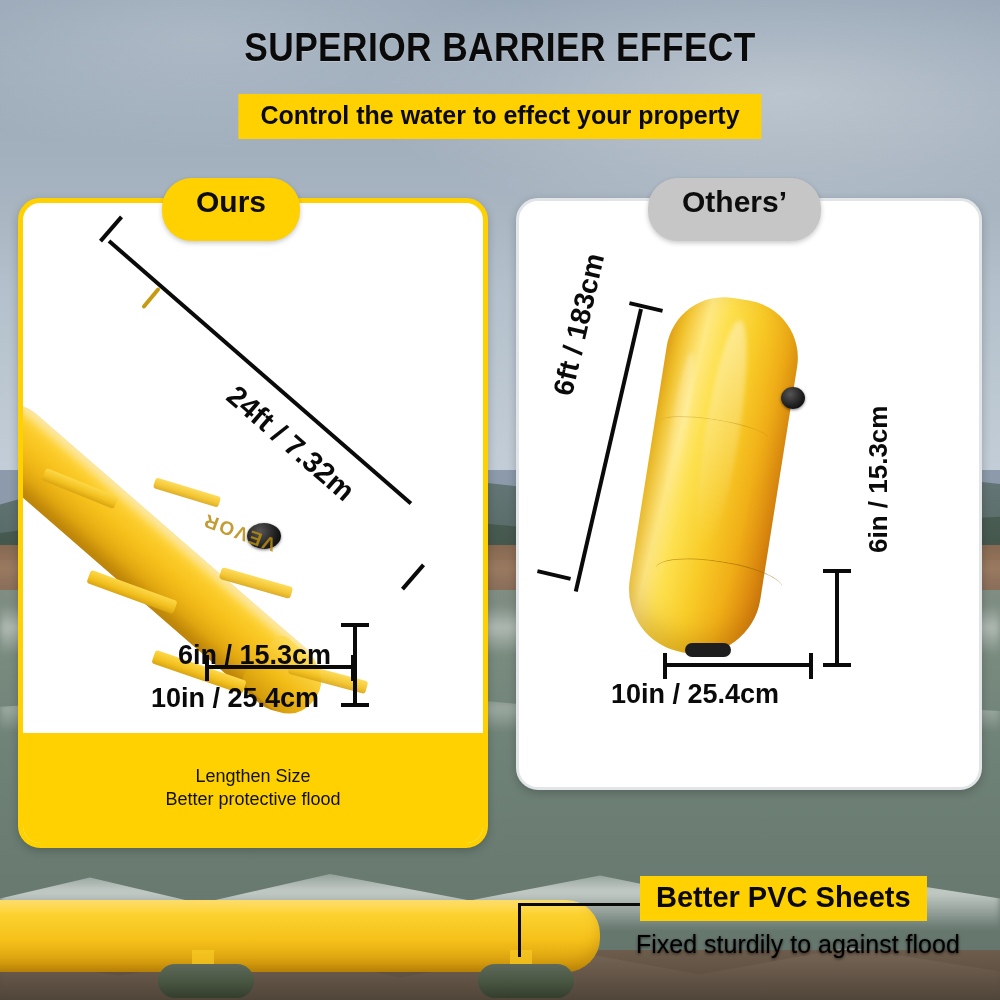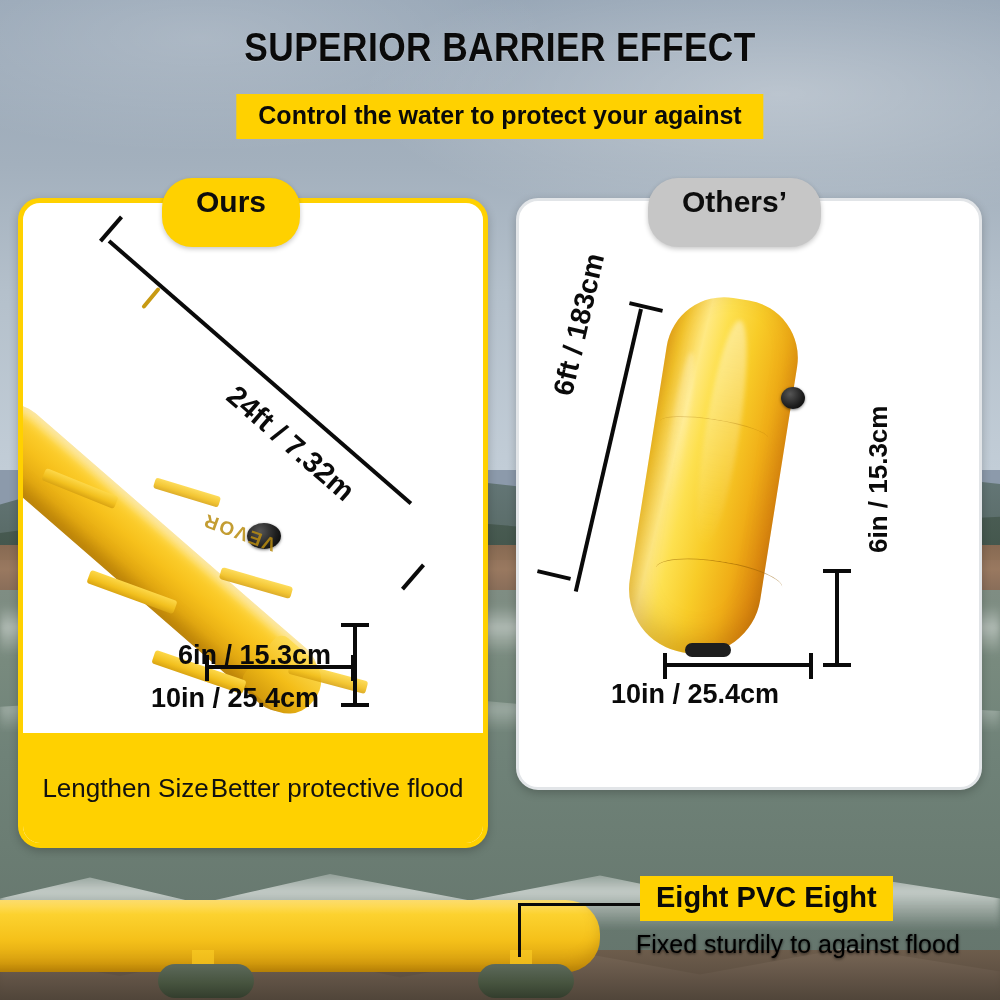--- a/index.html
+++ b/index.html
@@ -85,33 +85,33 @@
     overflow:hidden;
   }
   #card-others {
     left:516px; top:198px; width:466px; height:592px;
     border:3px solid #e2e5e8; border-radius:22px;
     box-shadow:0 3px 10px rgba(0,0,0,.22);
     overflow:hidden;
   }
   .pill {
     position:absolute; z-index:6;
-    border-radius:30px; padding:7px 34px 28px;
+    border-radius:30px; padding:7px 34px 22px;
     font-size:30px; font-weight:bold; color:#0d0d0d; white-space:nowrap;
     box-shadow:0 2px 5px rgba(0,0,0,.22);
   }
   #pill-ours   { left:162px; top:178px; background:#FFD100; }
   #pill-others { left:648px; top:178px; background:#c6c6c6; }
 
   
   .footer-ours {
     position:absolute; left:0; bottom:0; width:100%; height:110px;
-    background:#FFD100; display:flex; flex-direction:row;
+    background:#FFD100; display:flex; flex-direction:column;
     align-items:center; justify-content:center; gap:2px;
-    font-size:26px; color:#111;
+    font-size:18px; color:#111;
   }
 
   
   #prod-ours { position:absolute; inset:0; }
   .tube-long {
     position:absolute; left:-38px; top:178px; width:430px; height:72px;
     background:linear-gradient(180deg,#ffe173 0%,#fdd02f 16%,#f6c01b 45%,#e3a911 76%,#c98f0a 100%);
     border-radius:38px;
     transform:rotate(41deg); transform-origin:left center;
     box-shadow:inset 0 -9px 16px rgba(150,95,0,.32), inset 0 7px 12px rgba(255,255,255,.45);
@@ -202,21 +202,21 @@
   <div class="shore"></div>
   <div class="sea"></div>
   <div class="foam f1"></div>
   <div class="foam f2"></div>
   <div class="foam f3"></div>
   <div class="foam f4"></div>
   <div class="sandbar"></div>
 </div>
 
 <div class="headline">SUPERIOR BARRIER EFFECT</div>
-<div class="subbar">Control the water to protect your against</div>
+<div class="subbar">Control the water to effect your property</div>
 
 <div class="card" id="card-ours">
 
   <div id="prod-ours">
 
     <div class="tube-long">
       <div class="tube-cap"></div>
     </div>
 
     <div class="flap" style="left:18px;top:279px;width:78px;height:13px;transform:rotate(22deg);border-radius:3px;"></div>
@@ -292,14 +292,14 @@
 
   <div class="anchor-strap" style="left:192px;bottom:6px;"></div>
   <div class="anchor" style="left:158px;bottom:2px;"></div>
   <div class="anchor-strap" style="left:510px;bottom:6px;"></div>
   <div class="anchor" style="left:478px;bottom:2px;"></div>
 </div>
 
 <div class="leader" style="left:518px;top:903px;width:3px;height:54px;"></div>
 <div class="leader" style="left:518px;top:903px;width:124px;height:3px;"></div>
 
-<div class="pvc-box">Eight PVC Eight</div>
+<div class="pvc-box">Better PVC Sheets</div>
 <div class="pvc-sub">Fixed sturdily to against flood</div>
 
 </body></html>

